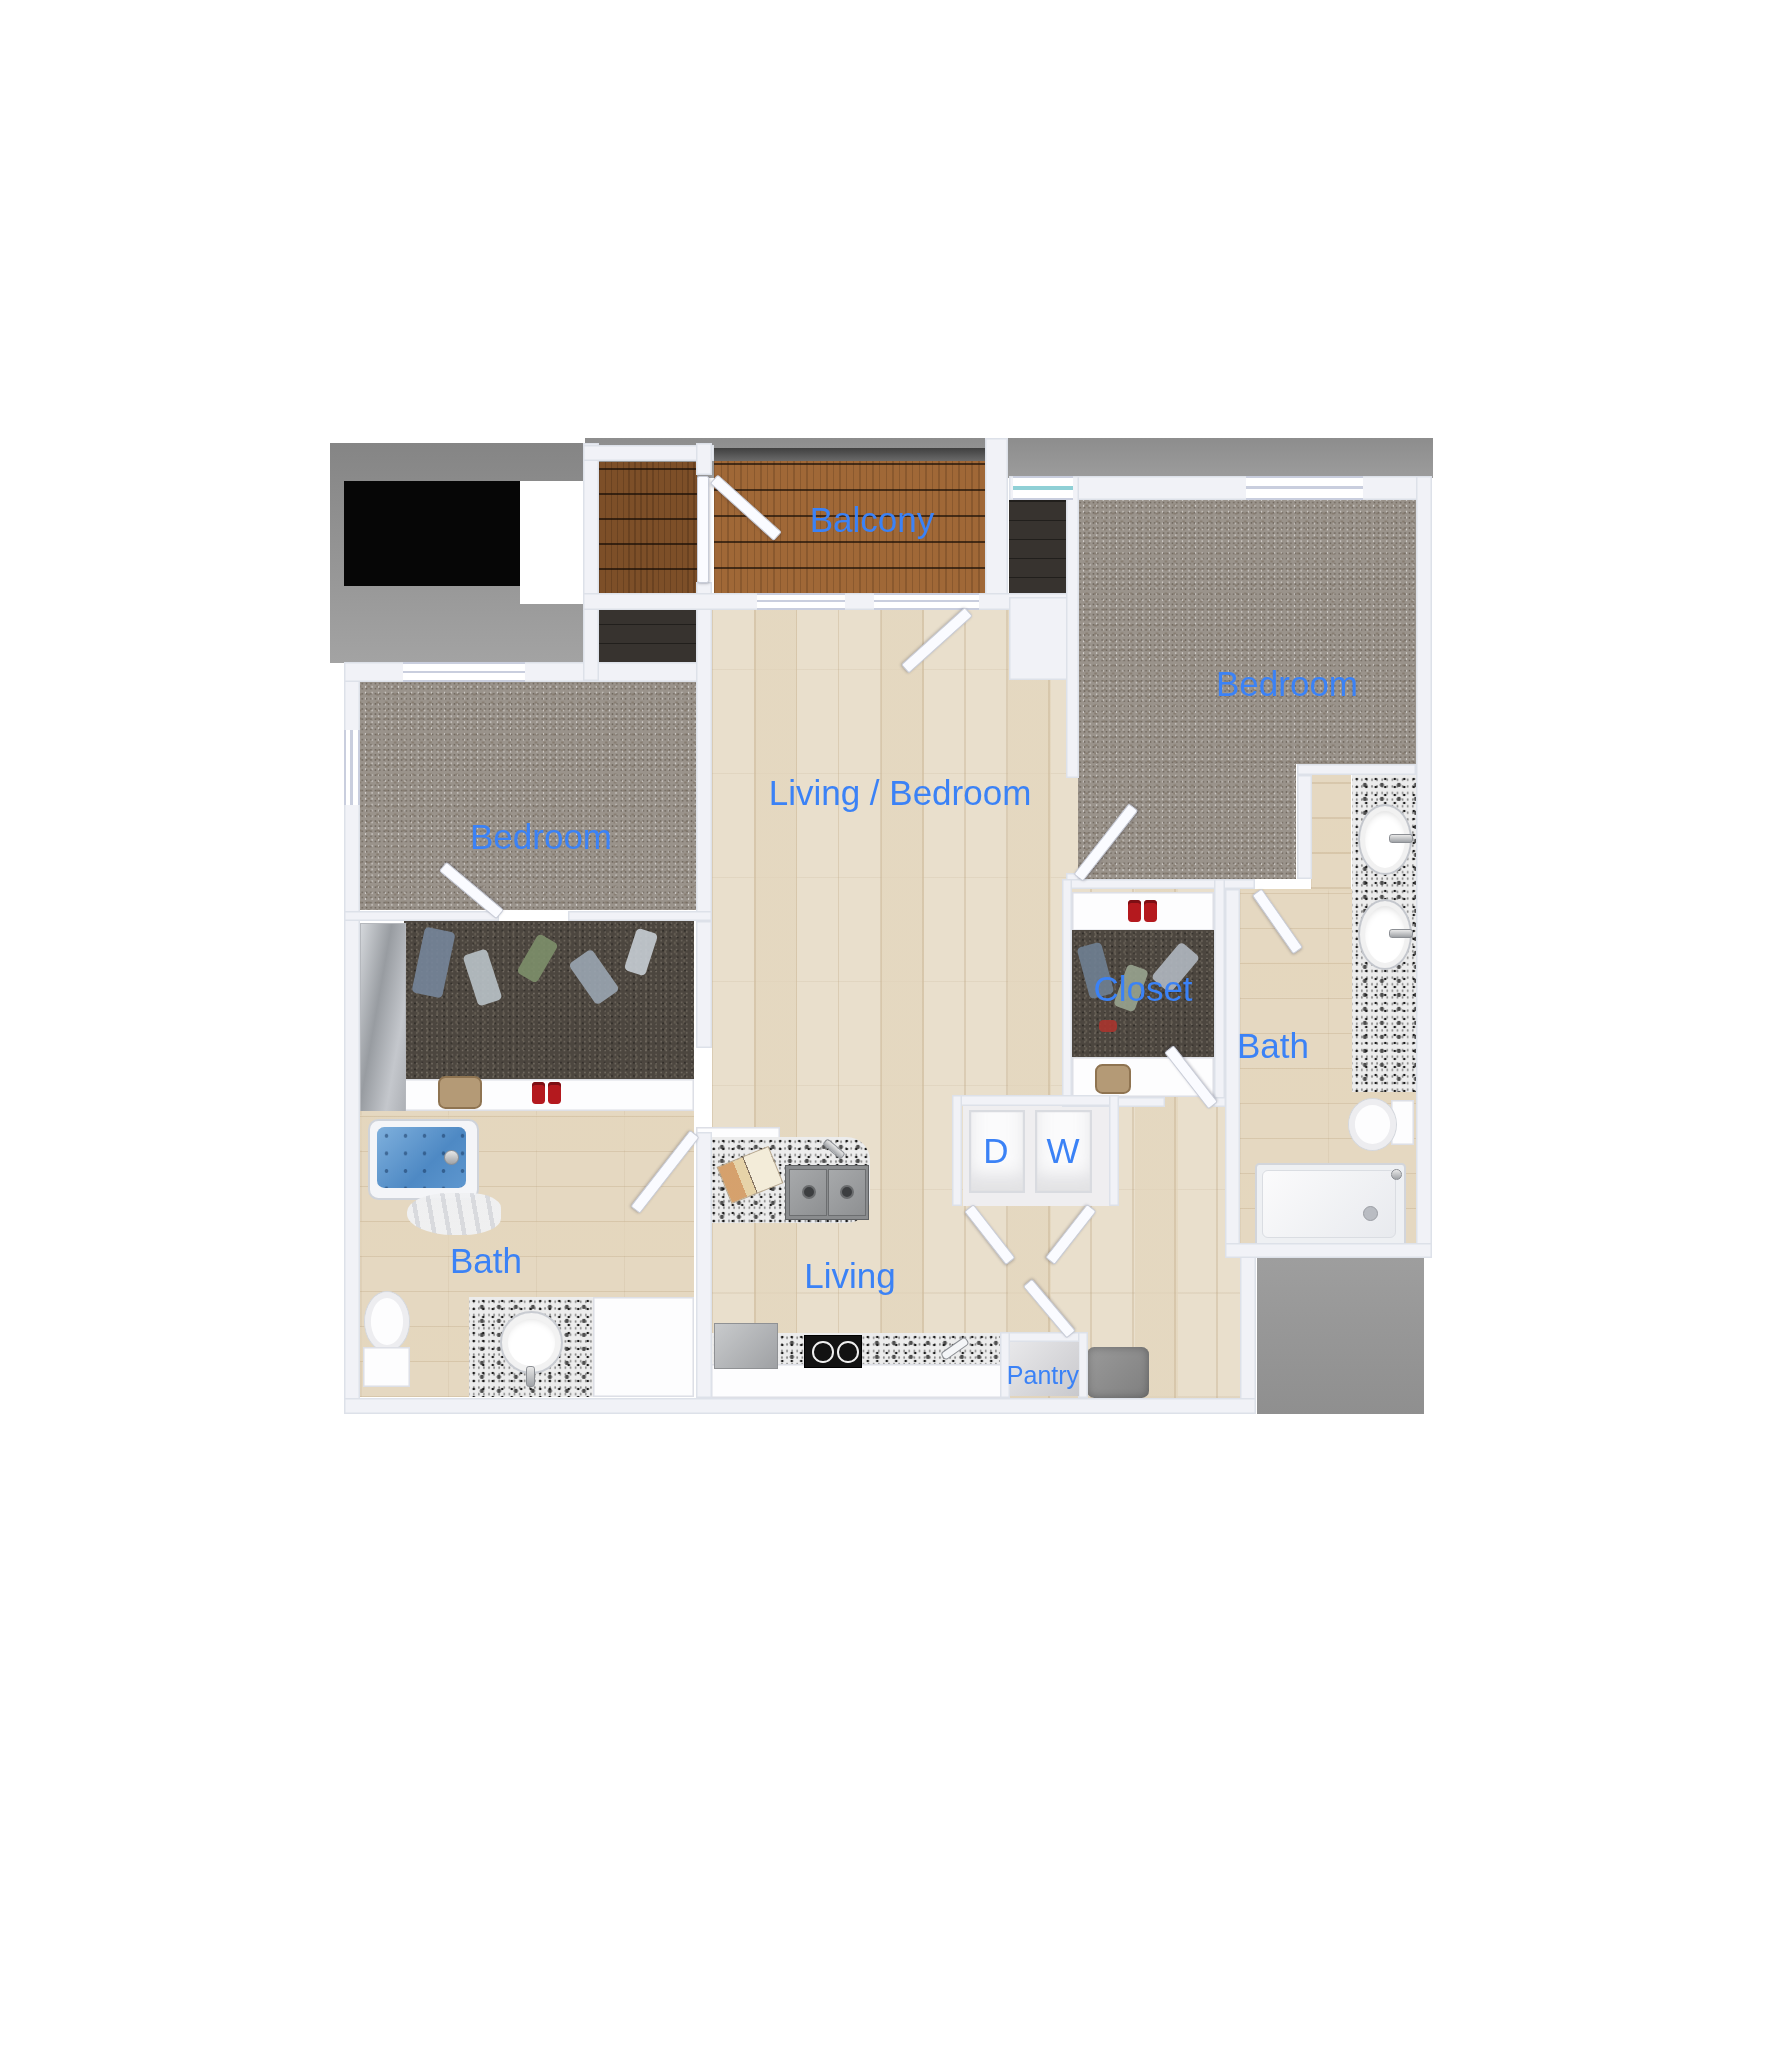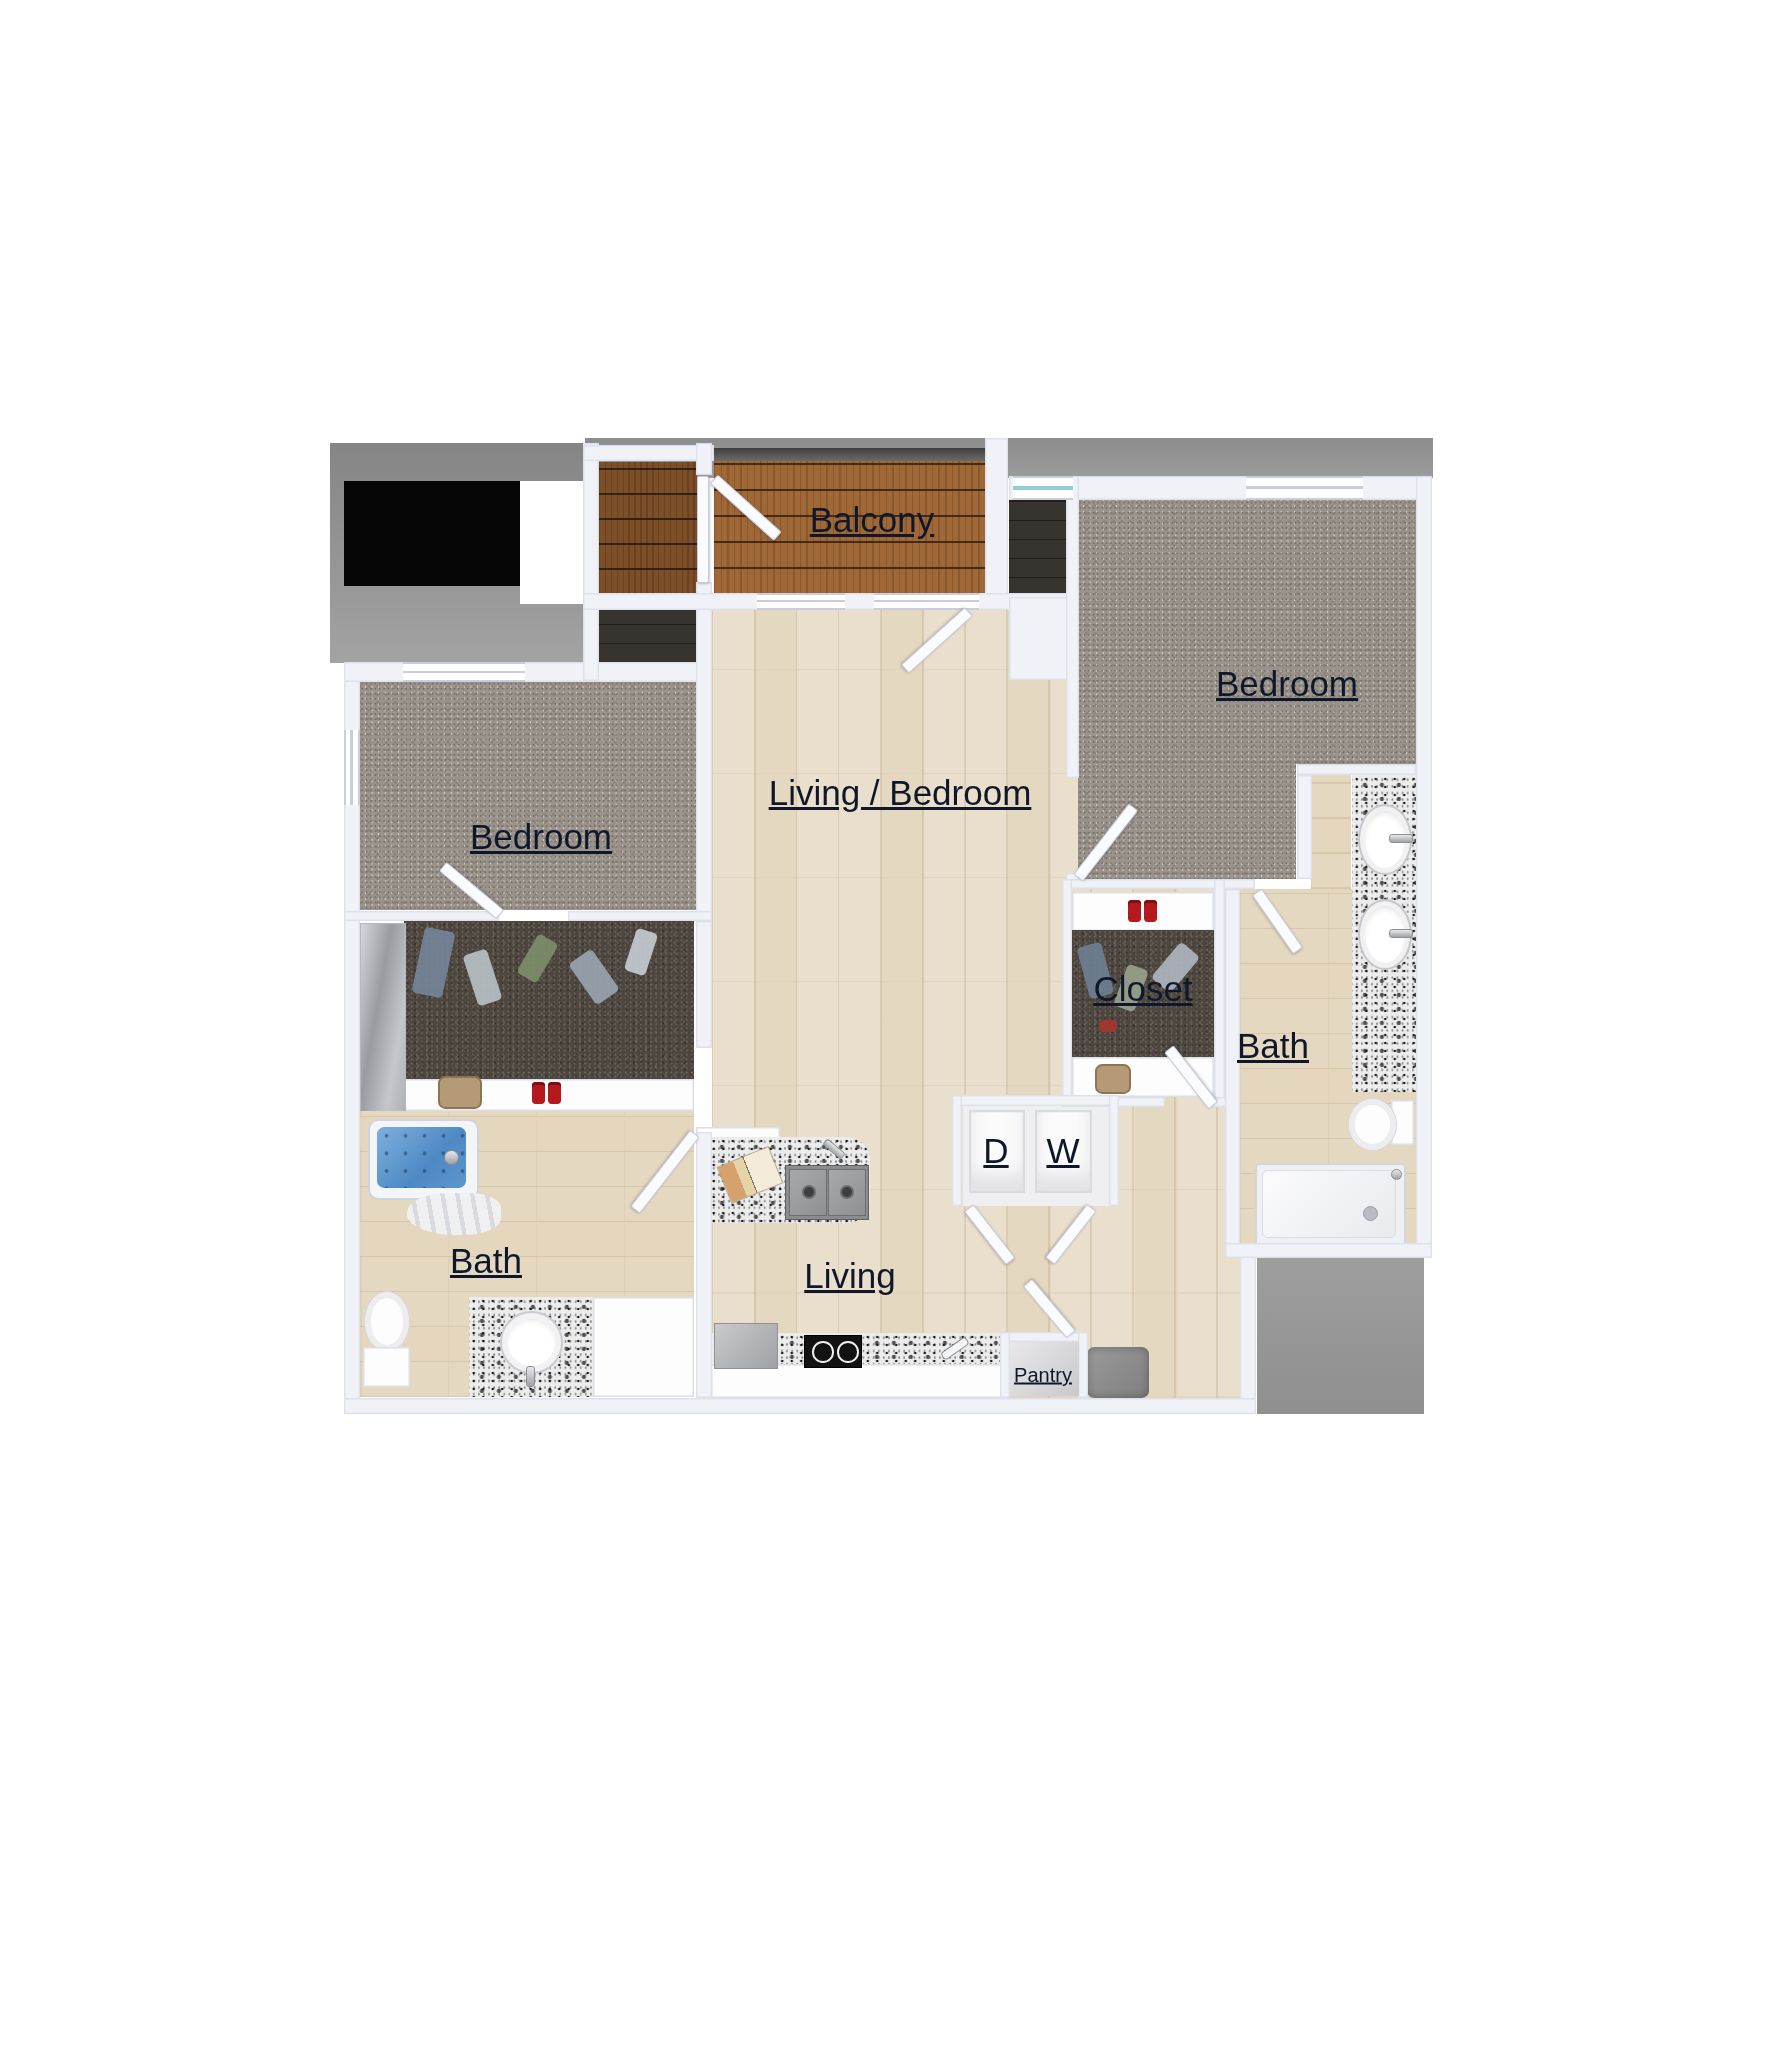--- a/index.html
+++ b/index.html
@@ -44,22 +44,22 @@
      radial-gradient(circle,#8a8a8a 0.9px,transparent 1.3px);
      background-size:9.5px 8px,17px 14px,5.1px 6.6px;background-position:0 0,4.4px 2.9px,2.2px 1.5px;}
   .railing{background:linear-gradient(180deg,#3f3f3f,#6a6a6a);}
   .winh{background:linear-gradient(180deg,#c9cede 0 2.2px,#ffffff 2.2px calc(50% - 1.5px),#c9cede calc(50% - 1.5px) calc(50% + 0.7px),#ffffff calc(50% + 0.7px) calc(100% - 2.2px),#c9cede calc(100% - 2.2px));}
   .winhteal{background:linear-gradient(180deg,#c9cede 0 2.2px,#ffffff 2.2px calc(50% - 2.2px),#8fd0d6 calc(50% - 2.2px) calc(50% + 2.2px),#ffffff calc(50% + 2.2px) calc(100% - 2.2px),#c9cede calc(100% - 2.2px));}
   .winv{background:linear-gradient(90deg,#c9cede 0 2.2px,#ffffff 2.2px calc(50% - 1.5px),#c9cede calc(50% - 1.5px) calc(50% + 0.7px),#ffffff calc(50% + 0.7px) calc(100% - 2.2px),#c9cede calc(100% - 2.2px));}
   .door{background:#fafbff;border:0.7px solid #c9cdd8;border-radius:2.2px;height:9.5px;
         box-shadow:0.7px 0.7px 2.9px rgba(40,40,60,.3);transform-origin:0 50%;}
   .mirror{background:linear-gradient(100deg,#d4d7db 0%,#989ca1 40%,#c4c7cc 75%,#aeb1b6 100%);border:1.5px solid #b5b8bd;}
   .white-furn{background:#fdfdfe;box-shadow:inset 0 0 0 1.5px rgba(200,204,214,.6);}
-  .lbl{color:#0f172a;font-size:35px;white-space:nowrap;transform:translate(-50%,-50%);z-index:50;text-decoration:underline;}
-  .lbl-small{font-size:20px;}
+  .lbl{color:#3b82f6;font-size:35px;white-space:nowrap;transform:translate(-50%,-50%);z-index:50;}
+  .lbl-small{font-size:25px;}
   .water{background:linear-gradient(135deg,#7fb0dd,#4e89c4 60%,#5e97cf);border-radius:7.3px;
      background-image:radial-gradient(circle,rgba(20,50,90,.5) 1.5px,transparent 2.2px),linear-gradient(135deg,#7fb0dd,#4e89c4 60%,#5e97cf);
      background-size:19px 17.6px,100% 100%;}
   .sinkround{background:#ffffff;border-radius:50%;border:2.2px solid #c9ccd2;box-shadow:inset 0 0 0 5.9px #f2f2f2, inset 0 4.4px 8.8px rgba(0,0,0,.18);}
   .sinkoval{background:#ffffff;border-radius:50%;border:2.2px solid #c4c7cd;box-shadow:inset 0 0 0 5.1px #f1f1f1, inset 0 4.4px 8.8px rgba(0,0,0,.2);}
   .chrome{background:linear-gradient(180deg,#e8e8e8,#9fa2a6);border:0.7px solid #8c8f94;}
   .applbox{background:#fbfbfc;box-shadow:inset 0 0 0 2.2px #d9dbe0, inset 0 -17.6px 17.6px rgba(150,150,160,.25);}
   .redshoe{background:#b4191e;border-radius:3.7px;box-shadow:inset 0 2.9px 0 #7c0f14;}
   .bag{background:#b49a76;border:2.2px solid #8f7451;border-radius:7.3px;}
   .cloth{border-radius:4.4px;opacity:.9;}

